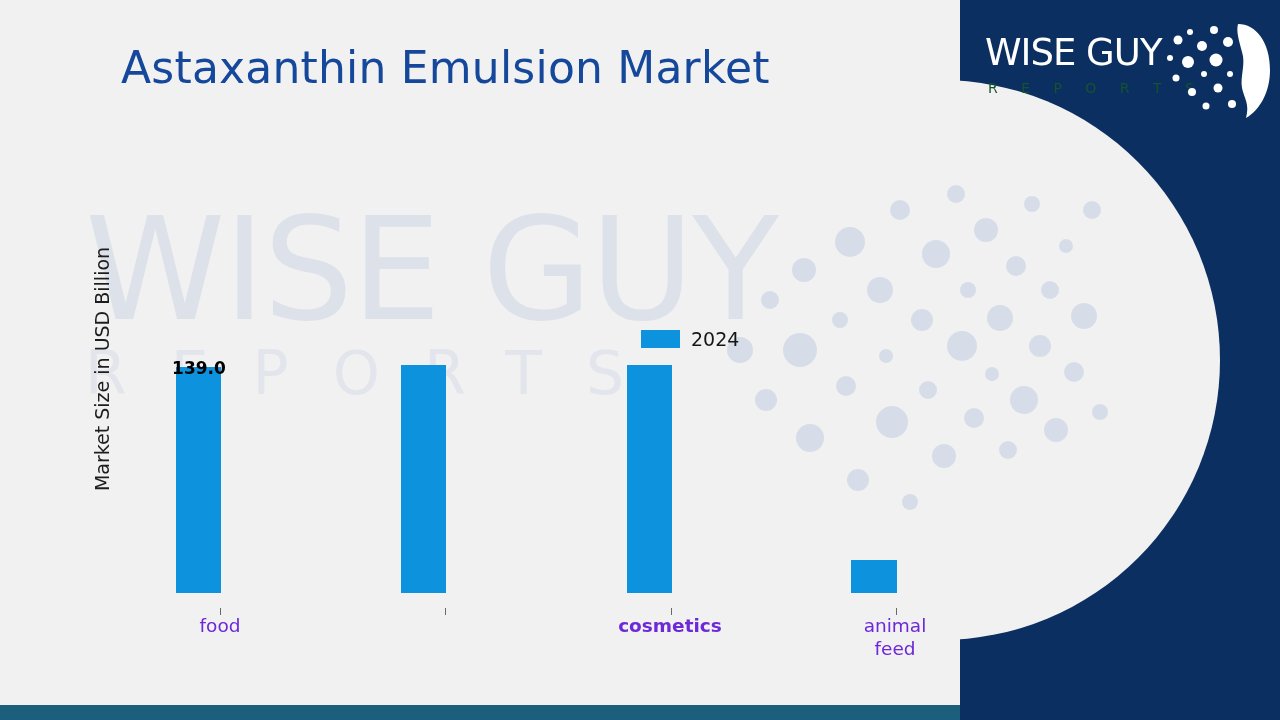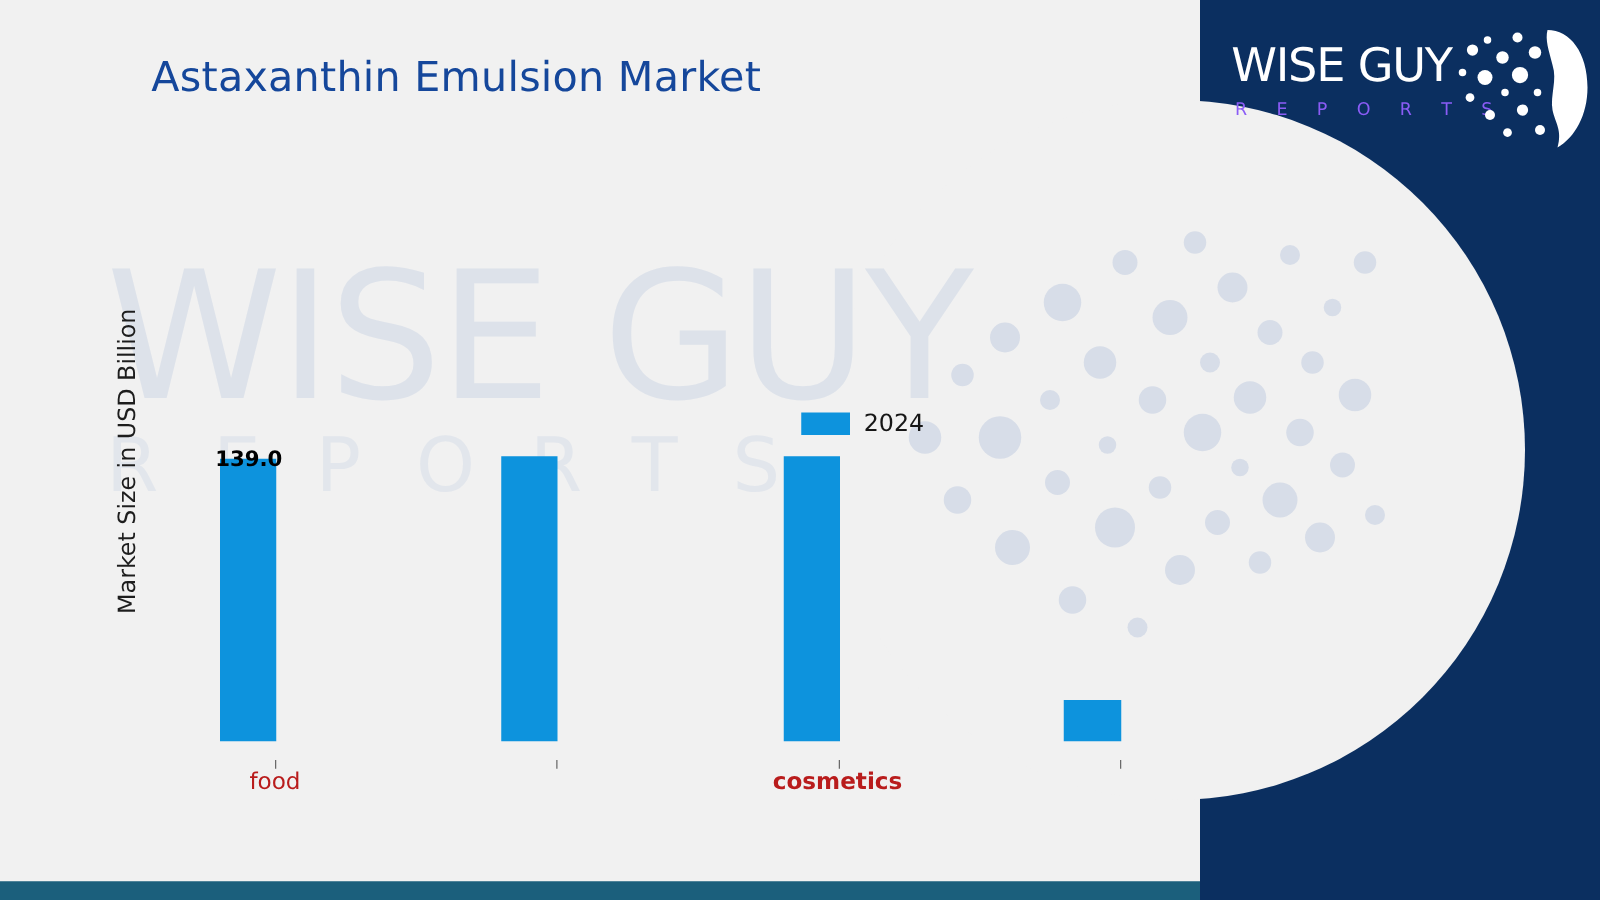--- a/index.html
+++ b/index.html
@@ -114,40 +114,40 @@
     font-size: 37px;
     color: #ffffff;
     letter-spacing: -1px;
     font-weight: 400;
     line-height: 1;
     white-space: nowrap;
     font-family: "DejaVu Sans", "Liberation Sans", sans-serif;
   }
   .logo-sub {
     font-size: 14px;
-    color: #8b5cf6;
+    color: #14532d;
     letter-spacing: 9.5px;
     margin-top: 9px;
     margin-left: 3px;
     white-space: nowrap;
   }
   .logo-dots {
     position: absolute;
     left: 175px;
     top: -16px;
     width: 112px;
     height: 104px;
   }
 
   
   .page-title {
     position: absolute;
     left: 121px;
     top: 42px;
-    font-size: 33px;
+    font-size: 44px;
     color: #15479b;
     font-weight: 400;
     letter-spacing: 0.2px;
     white-space: nowrap;
   }
 
   
   .chart-area {
     position: absolute;
     left: 0;
@@ -208,21 +208,21 @@
     position: absolute;
     width: 1px;
     height: 7px;
     background: #6a6a6a;
     top: 608px;
   }
   .cat-label {
     position: absolute;
     top: 614px;
     font-size: 18.5px;
-    color: #b91c1c;
+    color: #6d28d9;
     text-align: center;
     line-height: 1.26;
     width: 130px;
   }
 </style>
 </head>
 <body>
 
 <div id="root">
 
@@ -338,16 +338,20 @@
       <div class="tick" style="left:445px;"></div>
 
       <div class="bar" style="left:627px; width:45px; height:228px;"></div>
       <div class="tick" style="left:671px;"></div>
       <div class="cat-label" style="left:605px;font-weight:bold;">
         <div>cosmetics</div>
       </div>
 
       <div class="bar" style="left:851px; width:46px; height:33px;"></div>
       <div class="tick" style="left:896px;"></div>
+      <div class="cat-label" style="left:830px;">
+        <div>animal</div>
+        <div>feed</div>
+      </div>
     </div>
   </div>
 
 </div>
 
 </body></html>

